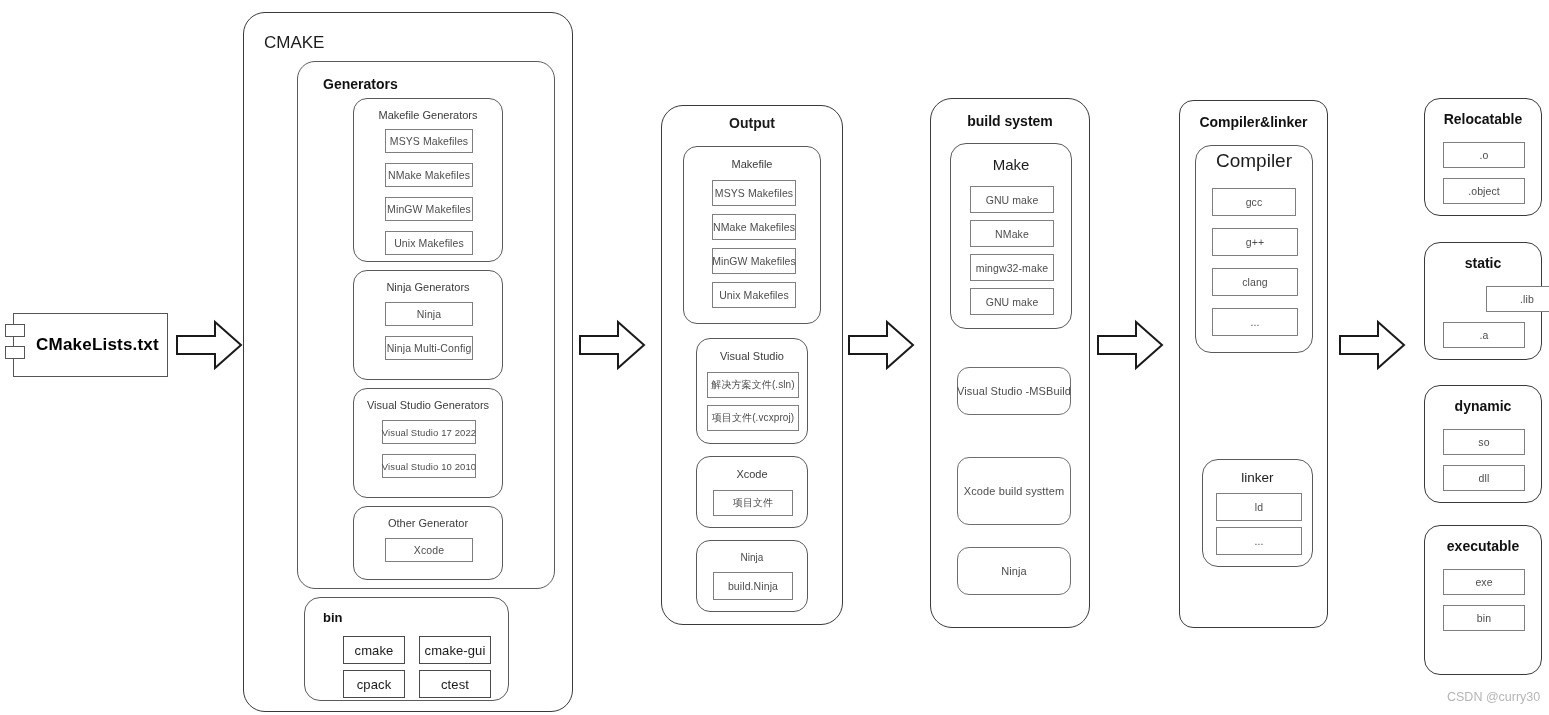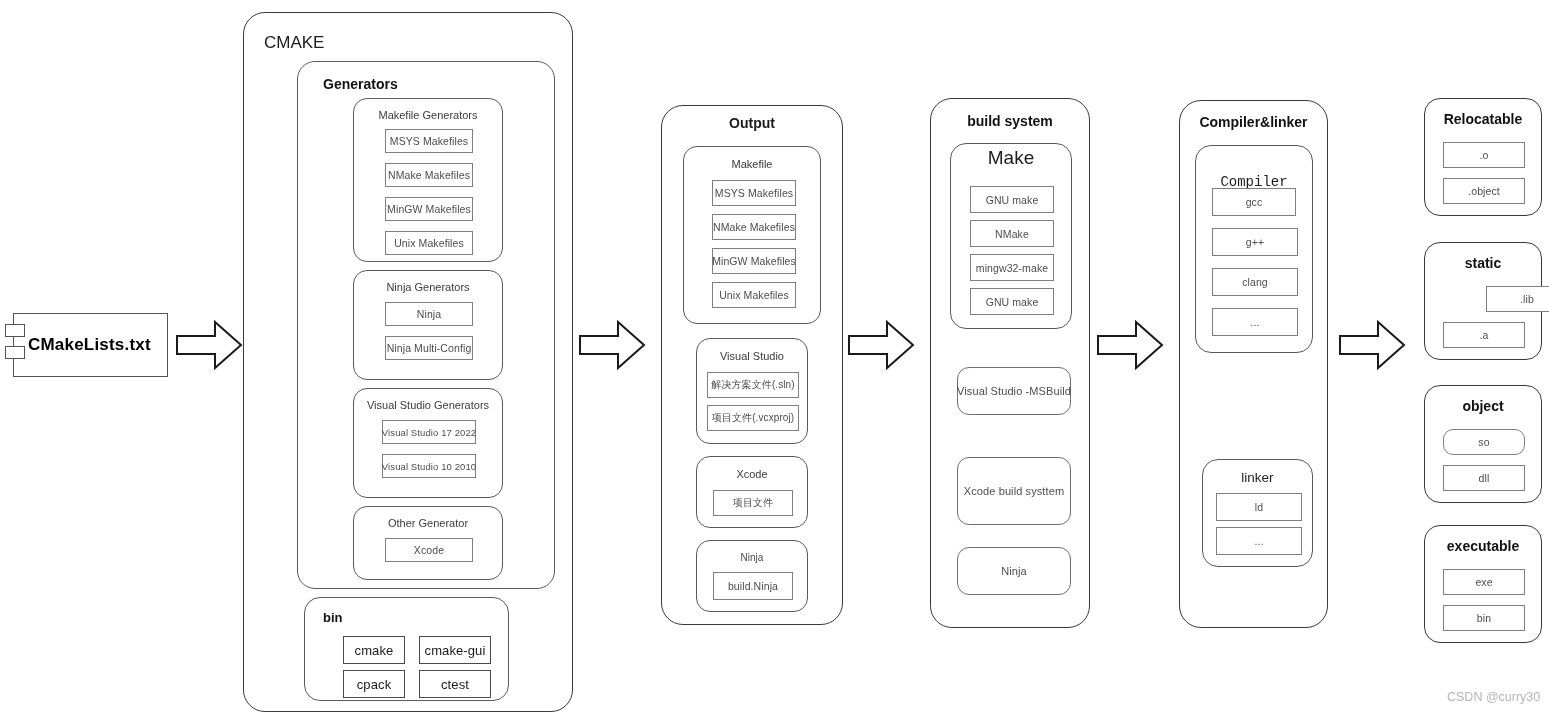--- a/index.html
+++ b/index.html
@@ -62,21 +62,21 @@
   .t-sm    { font-size: 11px; color: #3b3b3b; }
   .t-xsm   { font-size: 10px; color: #4a4a4a; }
   
   #component-node {
     position: absolute;
     box-sizing: border-box;
     border: 1.2px solid #555;
     background: #fff;
     display: flex;
     align-items: center;
-    justify-content: flex-start;
+    justify-content: center;
   }
   #component-node .comp-label {
     font-size: 17px;
     font-weight: bold;
     color: #000;
     letter-spacing: 0.2px;
     padding-left: 14px;
   }
   .comp-tab {
     position: absolute;
@@ -185,41 +185,41 @@
   </div>
 
   <svg class="arrow" style="left:847px; top:318px;" width="68" height="54" viewBox="0 0 68 54">
     <polygon points="2,18 40,18 40,4 66,27 40,50 40,36 2,36" fill="#ffffff" stroke="#1a1a1a" stroke-width="2"></polygon>
   </svg>
 
   <div class="rbox" style="left:930px; top:98px; width:160px; height:530px; border-radius:22px;">
     <div class="rbox-title t-bold" style="top:14px;">build system</div>
 
     <div class="rbox thin" style="left:19px; top:44px; width:122px; height:186px; border-radius:16px;">
-      <div class="rbox-title t-med" style="top:3px; font-size:19px;">Make</div>
+      <div class="rbox-title t-med" style="top:12px; font-size:15px;">Make</div>
       <div class="leaf" style="left:19px; top:42px; width:84px; height:27px;">GNU make</div>
       <div class="leaf" style="left:19px; top:76px; width:84px; height:27px;">NMake</div>
       <div class="leaf" style="left:19px; top:110px; width:84px; height:27px;">mingw32-make</div>
       <div class="leaf" style="left:19px; top:144px; width:84px; height:27px;">GNU make</div>
     </div>
 
     <div class="leaf round" style="left:26px; top:268px; width:114px; height:48px; font-size:11px;">Visual Studio -MSBuild</div>
     <div class="leaf round" style="left:26px; top:358px; width:114px; height:68px; font-size:11px;">Xcode build systtem</div>
     <div class="leaf round" style="left:26px; top:448px; width:114px; height:48px; font-size:11px;">Ninja</div>
   </div>
 
   <svg class="arrow" style="left:1096px; top:318px;" width="68" height="54" viewBox="0 0 68 54">
     <polygon points="2,18 40,18 40,4 66,27 40,50 40,36 2,36" fill="#ffffff" stroke="#1a1a1a" stroke-width="2"></polygon>
   </svg>
 
-  <div class="rbox" style="left:1179px; top:100px; width:149px; height:528px; border-radius:22px;">
+  <div class="rbox" style="left:1179px; top:100px; width:149px; height:528px; border-radius:14px;">
     <div class="rbox-title t-bold" style="top:13px;">Compiler&amp;linker</div>
 
     <div class="rbox thin" style="left:15px; top:44px; width:118px; height:208px; border-radius:16px;">
-      <div class="rbox-title t-med" style="top:28px; font-size:14px;font-family:Liberation Mono, monospace;">Compiler</div>
+      <div class="rbox-title t-med" style="top:4px; font-size:19px;">Compiler</div>
       <div class="leaf" style="left:16px; top:42px; width:84px; height:28px;">gcc</div>
       <div class="leaf" style="left:16px; top:82px; width:86px; height:28px;">g++</div>
       <div class="leaf" style="left:16px; top:122px; width:86px; height:28px;">clang</div>
       <div class="leaf" style="left:16px; top:162px; width:86px; height:28px;">...</div>
     </div>
 
     <div class="rbox thin" style="left:22px; top:358px; width:111px; height:108px; border-radius:16px;">
       <div class="rbox-title t-med" style="top:10px; font-size:13.5px;">linker</div>
       <div class="leaf" style="left:13px; top:33px; width:86px; height:28px;">ld</div>
       <div class="leaf" style="left:13px; top:67px; width:86px; height:28px;">...</div>
@@ -236,26 +236,26 @@
     <div class="leaf" style="left:18px; top:79px; width:82px; height:26px;">.object</div>
   </div>
 
   <div class="rbox" style="left:1424px; top:242px; width:118px; height:118px; border-radius:16px;">
     <div class="rbox-title t-bold" style="top:12px;">static</div>
     <div class="leaf" style="left:18px; top:43px; width:82px; height:26px;margin-left:43px;">.lib</div>
     <div class="leaf" style="left:18px; top:79px; width:82px; height:26px;">.a</div>
   </div>
 
   <div class="rbox" style="left:1424px; top:385px; width:118px; height:118px; border-radius:16px;">
-    <div class="rbox-title t-bold" style="top:12px;">object</div>
-    <div class="leaf" style="left:18px; top:43px; width:82px; height:26px;border-radius:10px;">so</div>
+    <div class="rbox-title t-bold" style="top:12px;">dynamic</div>
+    <div class="leaf" style="left:18px; top:43px; width:82px; height:26px;">so</div>
     <div class="leaf" style="left:18px; top:79px; width:82px; height:26px;">dll</div>
   </div>
 
-  <div class="rbox" style="left:1424px; top:525px; width:118px; height:118px; border-radius:16px;">
+  <div class="rbox" style="left:1424px; top:525px; width:118px; height:150px; border-radius:16px;">
     <div class="rbox-title t-bold" style="top:12px;">executable</div>
     <div class="leaf" style="left:18px; top:43px; width:82px; height:26px;">exe</div>
     <div class="leaf" style="left:18px; top:79px; width:82px; height:26px;">bin</div>
   </div>
 
   <div id="watermark" style="left:1447px; top:690px;">CSDN @curry30</div>
 
 </div>
 
 </body></html>

